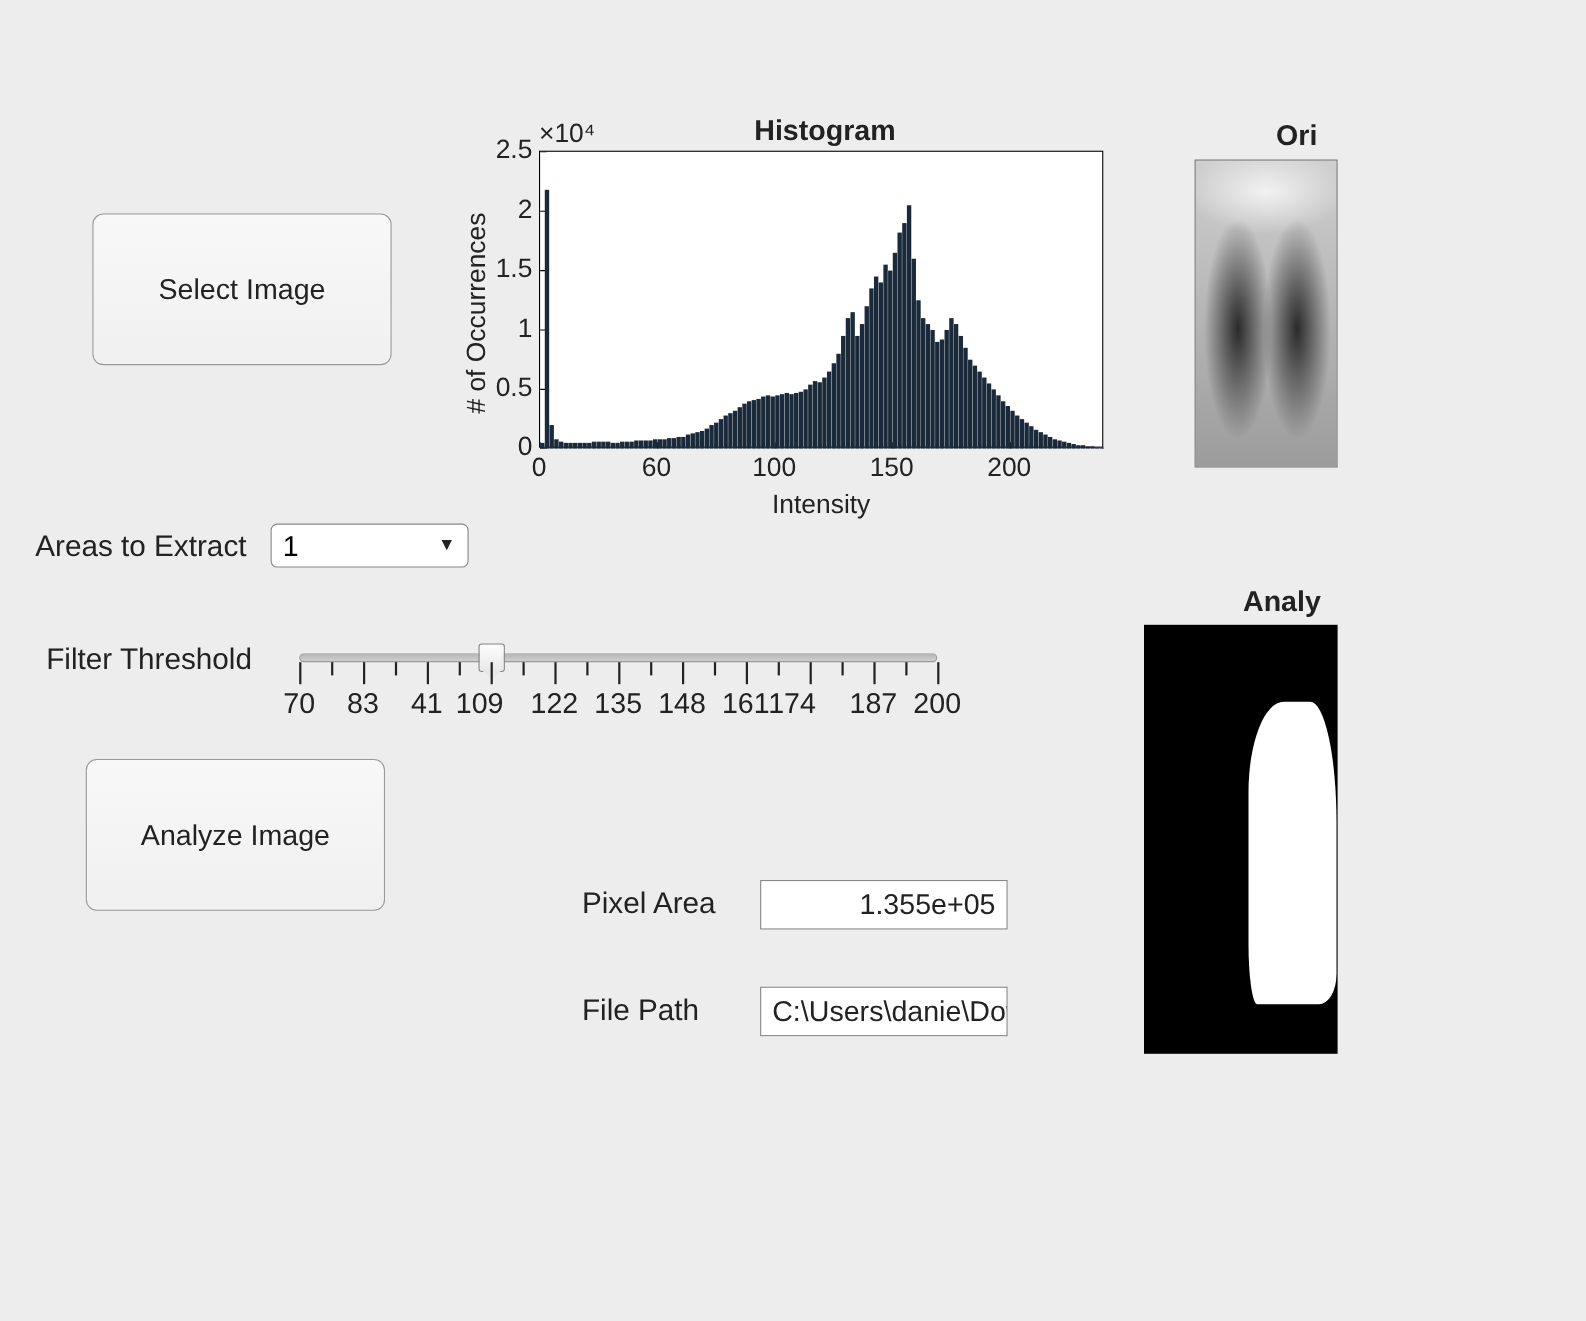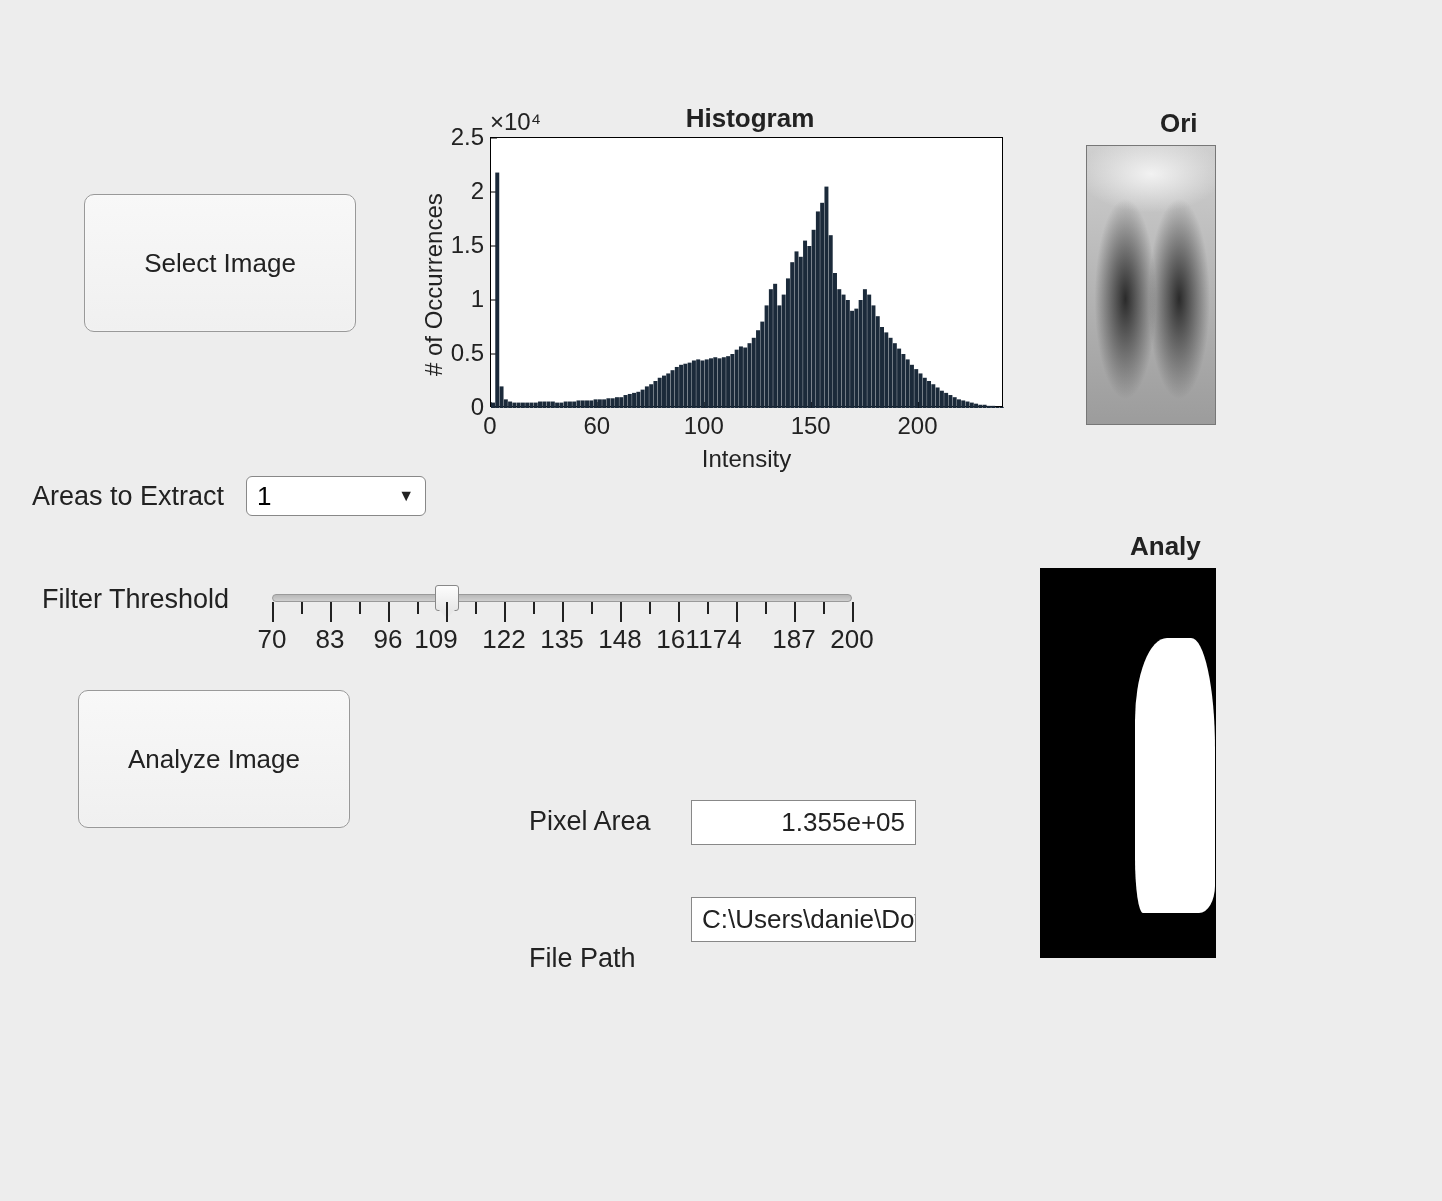--- a/index.html
+++ b/index.html
@@ -302,21 +302,21 @@
     <div id="slider-thumb" class="slider-thumb" style="left: 174px;"></div>
   </div>
   <div id="slider-ticks" class="slider-ticks">
       <div class="tick major" style="left: 0px;"></div>
       <div class="tick-lbl" style="left: 0px;">70</div>
       <div class="tick minor" style="left: 29px;"></div>
       <div class="tick major" style="left: 58px;"></div>
       <div class="tick-lbl" style="left: 58px;">83</div>
       <div class="tick minor" style="left: 87px;"></div>
       <div class="tick major" style="left: 116px;"></div>
-      <div class="tick-lbl" style="left: 116px;">96</div>
+      <div class="tick-lbl" style="left: 116px;">41</div>
       <div class="tick minor" style="left: 145px;"></div>
       <div class="tick major" style="left: 174px;"></div>
       <div class="tick-lbl" style="left: 164px;">109</div>
       <div class="tick minor" style="left: 203px;"></div>
       <div class="tick major" style="left: 232px;"></div>
       <div class="tick-lbl" style="left: 232px;">122</div>
       <div class="tick minor" style="left: 261px;"></div>
       <div class="tick major" style="left: 290px;"></div>
       <div class="tick-lbl" style="left: 290px;">135</div>
       <div class="tick minor" style="left: 319px;"></div>
@@ -339,21 +339,21 @@
 
 <div class="btn" style="position:absolute; left:78px; top:690px; width:272px; height:138px;">
   <span>Analyze Image</span>
 </div>
 
 <div class="label" style="position:absolute; left:529px; top:806px;">Pixel Area</div>
 <div class="field" style="position:absolute; left:691px; top:800px; width:225px;">
   <span>1.355e+05</span>
 </div>
 
-<div class="label" style="position:absolute; left:529px; top:903px;margin-top:40px;">File Path</div>
+<div class="label" style="position:absolute; left:529px; top:903px;">File Path</div>
 <div class="field left" style="position:absolute; left:691px; top:897px; width:225px; overflow:hidden; white-space:nowrap;">
   <span>C:\Users\danie\Dow</span>
 </div>
 
 <div class="axis-title" style="position:absolute; left:1160px; top:108px; width:60px; text-align:left;">Ori</div>
 <div class="xray-gradient" style="position:absolute; left:1086px; top:145px; width:130px; height:280px; border:1px solid #777;"></div>
 
 <div class="axis-title" style="position:absolute; left:1130px; top:531px; width:90px; text-align:left;">Analy</div>
 <div class="analysis-img" style="position:absolute; left:1040px; top:568px; width:176px; height:390px;">
   <div class="analysis-blob" style="left:95px; top:70px; width:80px; height:275px; border-radius:40% 30% 20% 10% / 30% 40% 10% 20%;"></div>

